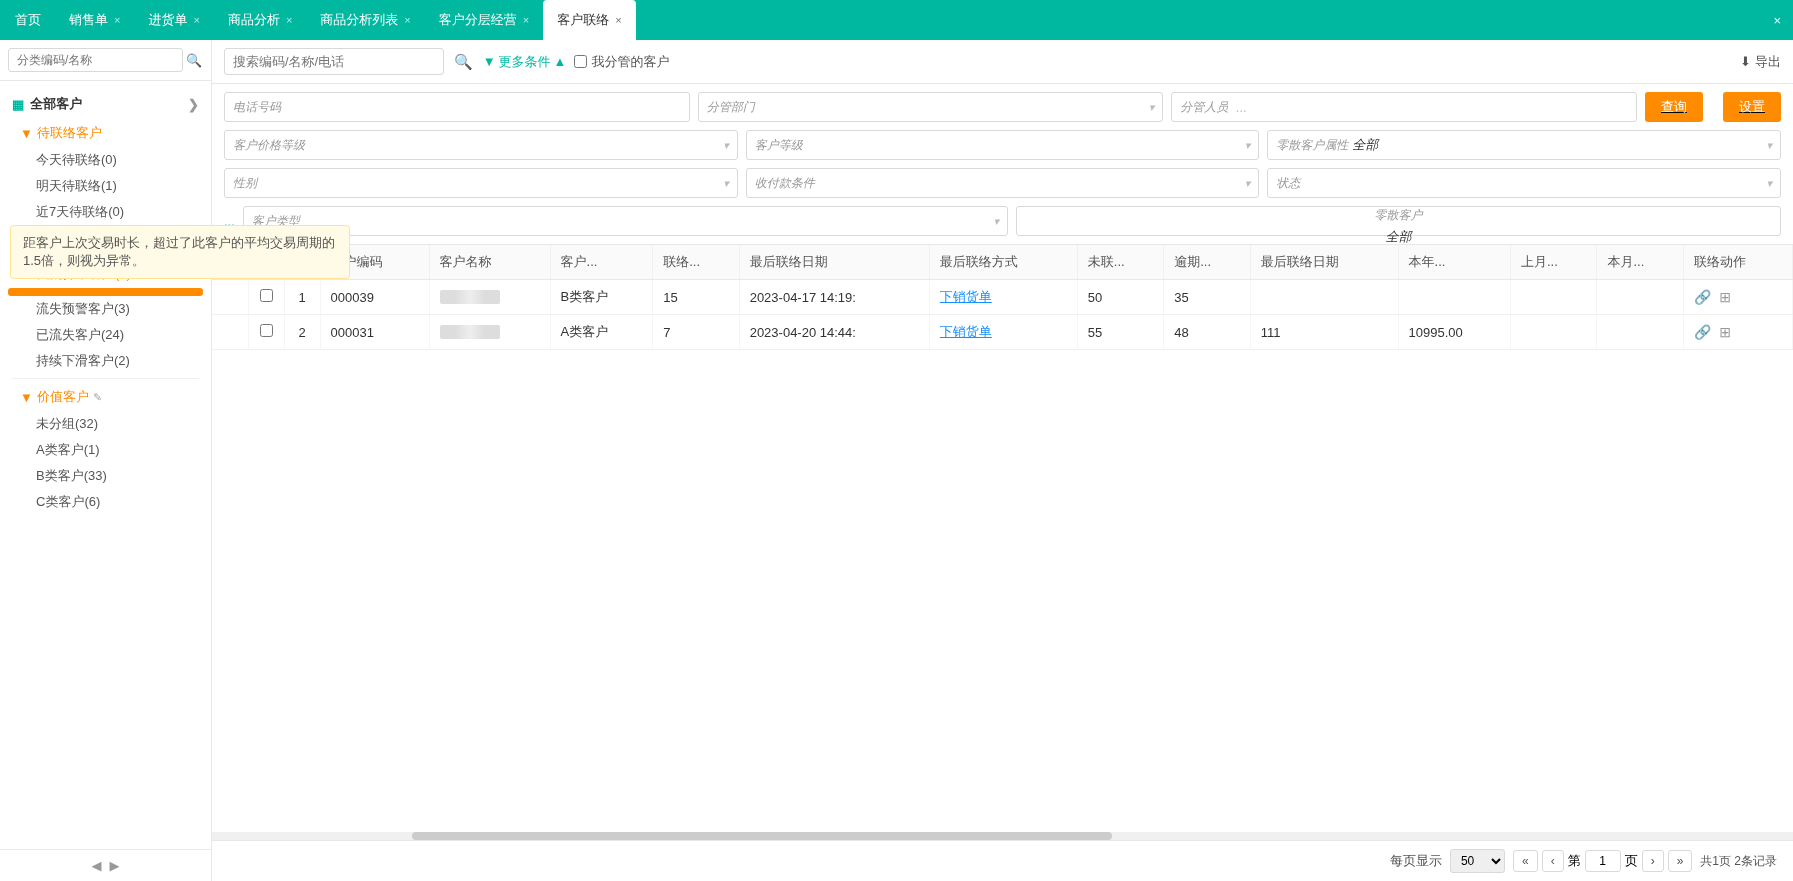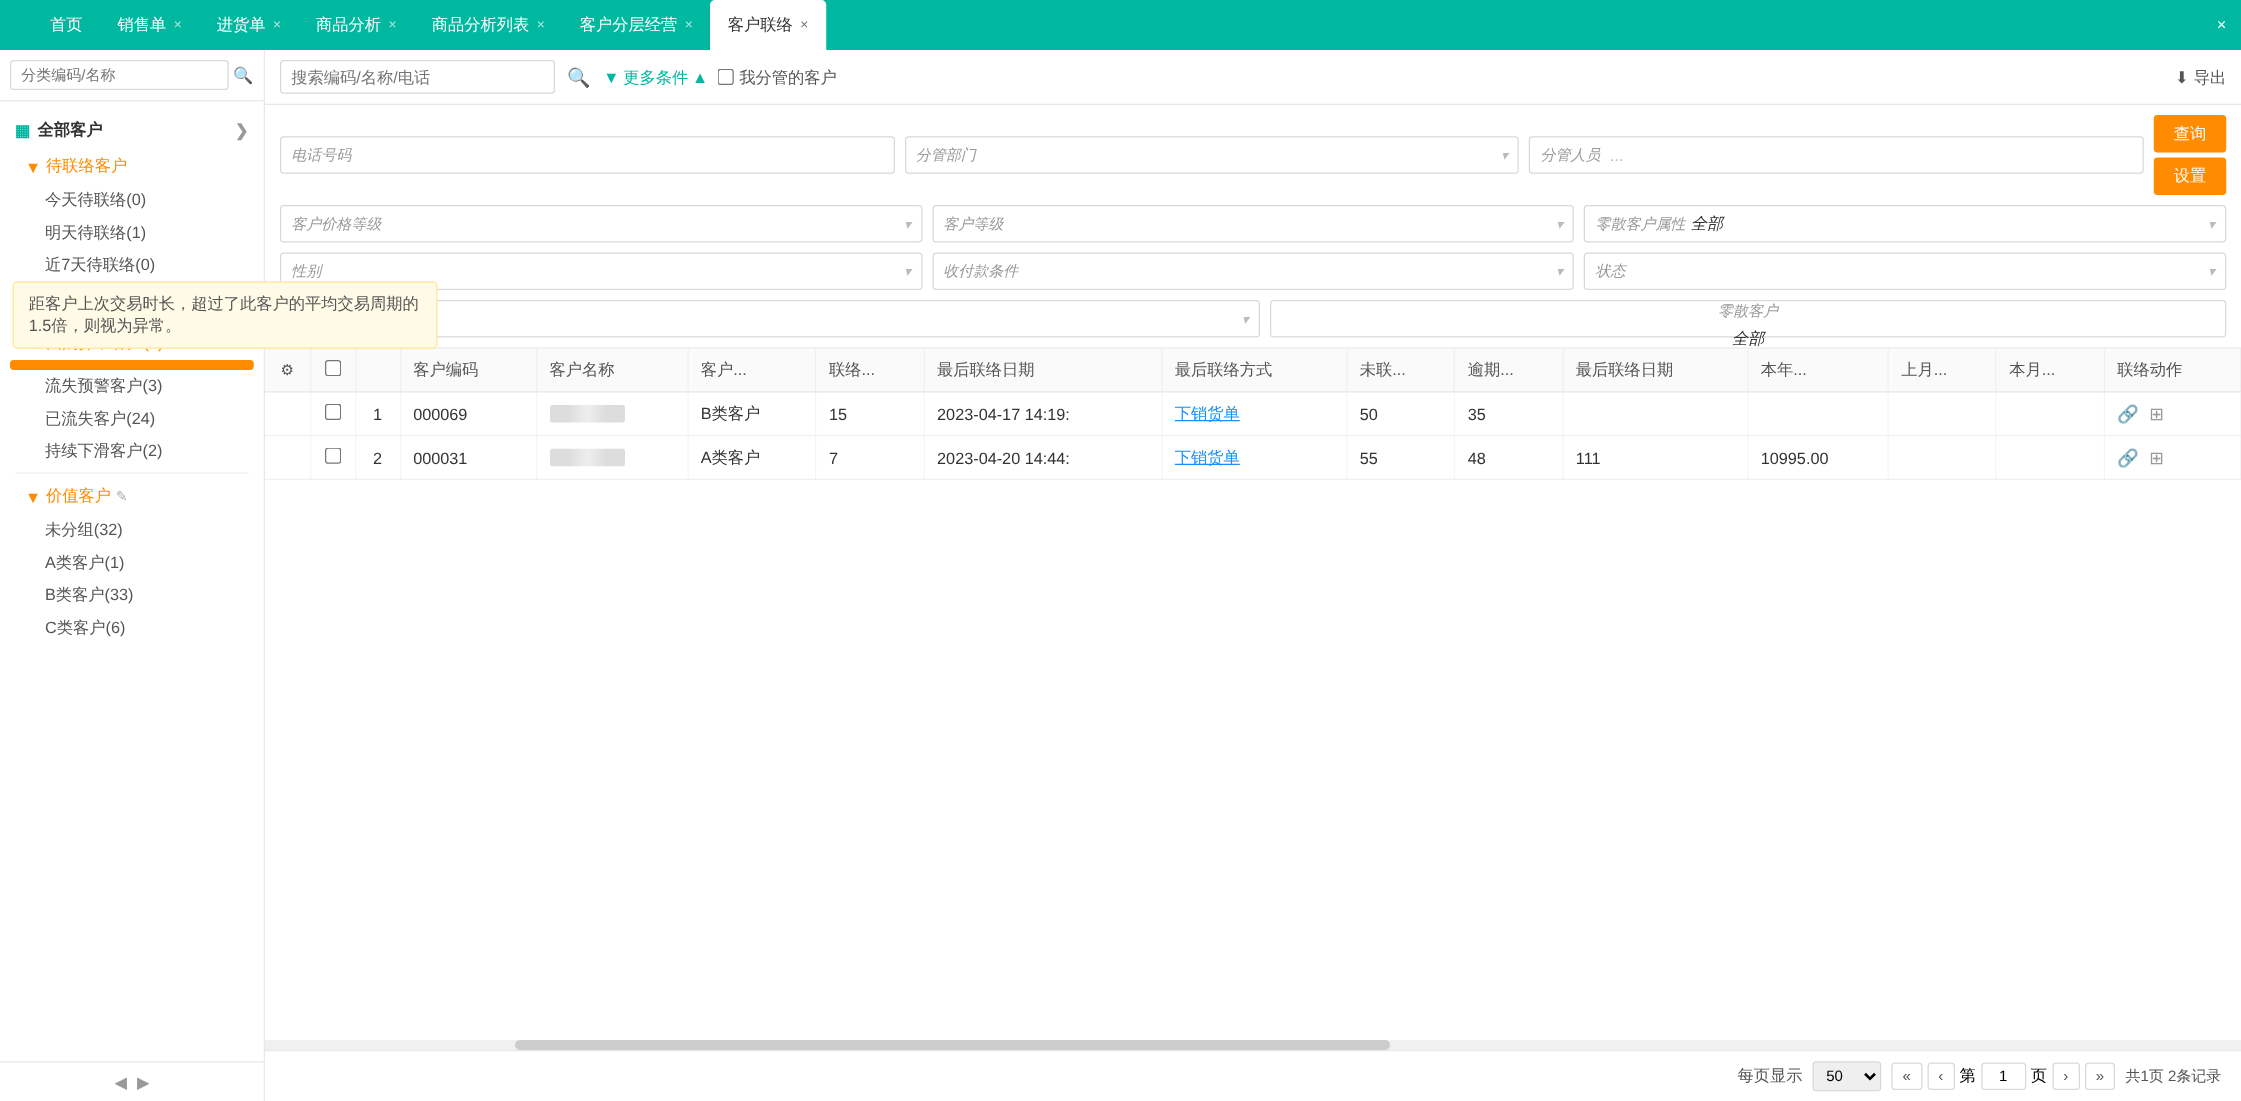--- a/index.html
+++ b/index.html
@@ -1,21 +1,21 @@
 <!DOCTYPE html>
 <html><head>
   <meta charset="utf-8">
   <style>
     * { box-sizing: border-box; margin: 0; padding: 0; font-family: 'Microsoft YaHei', Arial, sans-serif; font-size: 13px; }
     body { background: #f0f2f5; overflow: hidden; width: 1793px; height: 881px; }
 
     
     .top-nav {
       display: flex; align-items: center;
-      background: #00b8a0; height: 40px; padding: 0 26px;
+      background: #00b8a0; height: 40px; padding: 0 1px;
       color: white; position: relative;
     }
     .nav-item {
       padding: 0 14px; height: 40px; display: flex; align-items: center;
       cursor: pointer; white-space: nowrap; color: white; font-size: 13px;
     }
     .nav-item.active { background: white; color: #333; border-radius: 4px 4px 0 0; }
     .nav-item .close-x { margin-left: 6px; font-size: 11px; opacity: 0.7; }
     .nav-close-all {
       position: absolute; right: 12px; top: 50%; transform: translateY(-50%);
@@ -331,21 +331,21 @@
           <label>电话号码</label>
         </div>
         <div class="filter-field filter-field-wide">
           <label>分管部门</label>
           <span class="chevron">▾</span>
         </div>
         <div class="filter-field filter-field-wide">
           <label>分管人员</label>
           <span style="margin-left:4px; color:#bbb;">...</span>
         </div>
-        <div style="display:flex; flex-direction:column; gap:4px;">
+        <div style="display:flex; flex-direction:row; gap:20px;text-decoration:underline;">
           <button class="query-btn">查询</button>
           <button class="settings-btn">设置</button>
         </div>
       </div>
       <div class="filter-row">
         <div class="filter-field filter-field-wide">
           <label>客户价格等级</label>
           <span class="chevron">▾</span>
         </div>
         <div class="filter-field filter-field-wide">
@@ -445,21 +445,21 @@
         <tbody>
           <tr>
             <td class="col-settings"></td>
             <td class="col-checkbox">
               <input type="checkbox" style="">
             </td>
             <td class="col-index">
               <span>1</span>
             </td>
             <td>
-              <span>000069</span>
+              <span>000039</span>
             </td>
             <td>
               <span class="col-name-blurred"></span>
             </td>
             <td>
               <span>B类客户</span>
             </td>
             <td>
               <span>15</span>
             </td>

